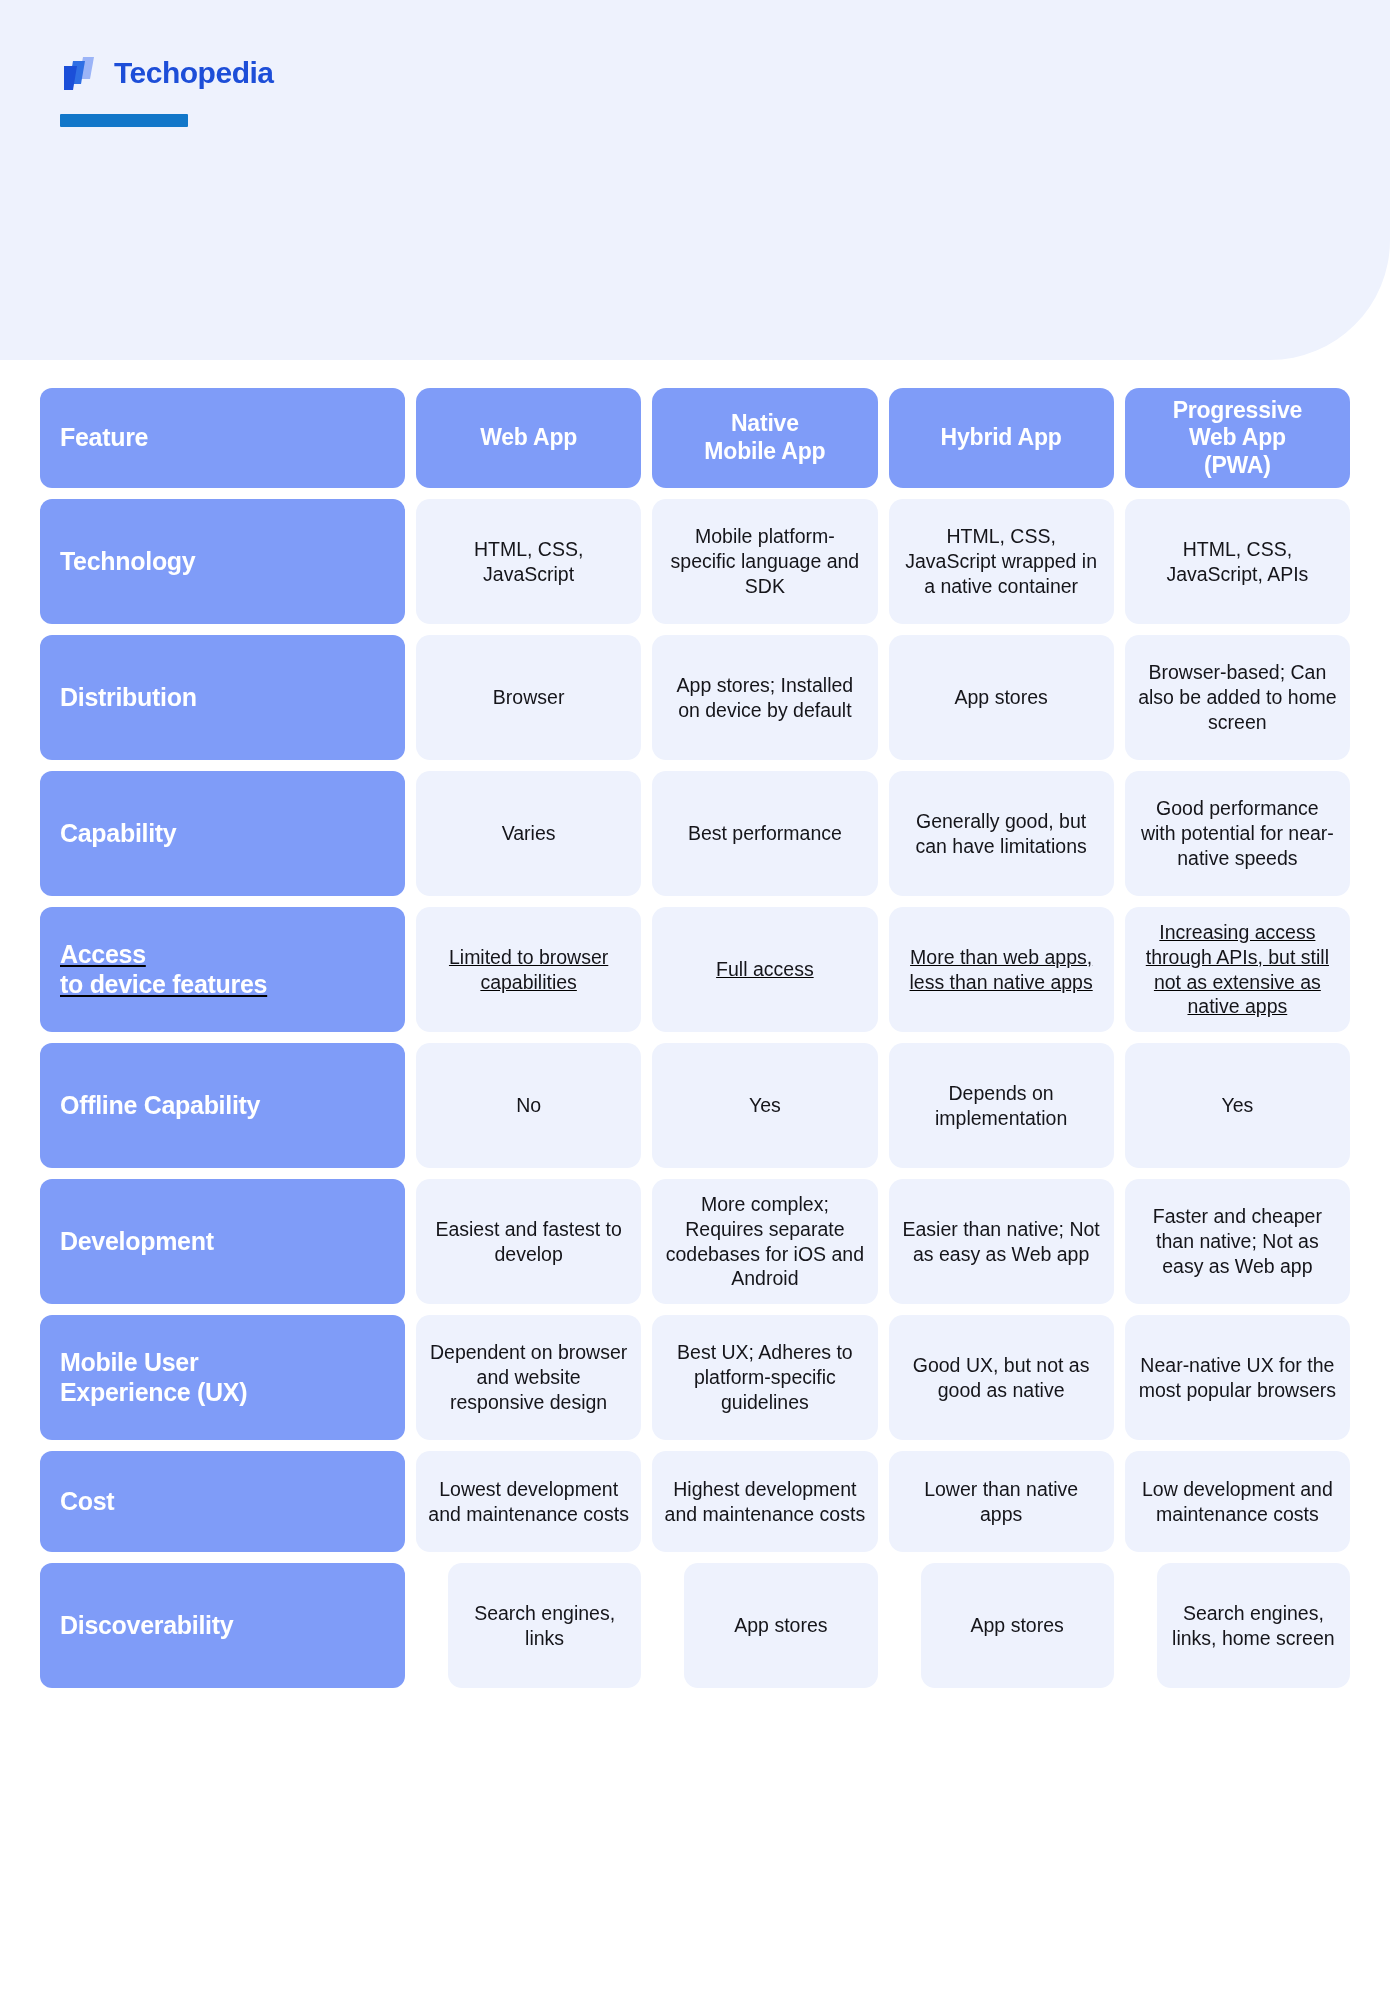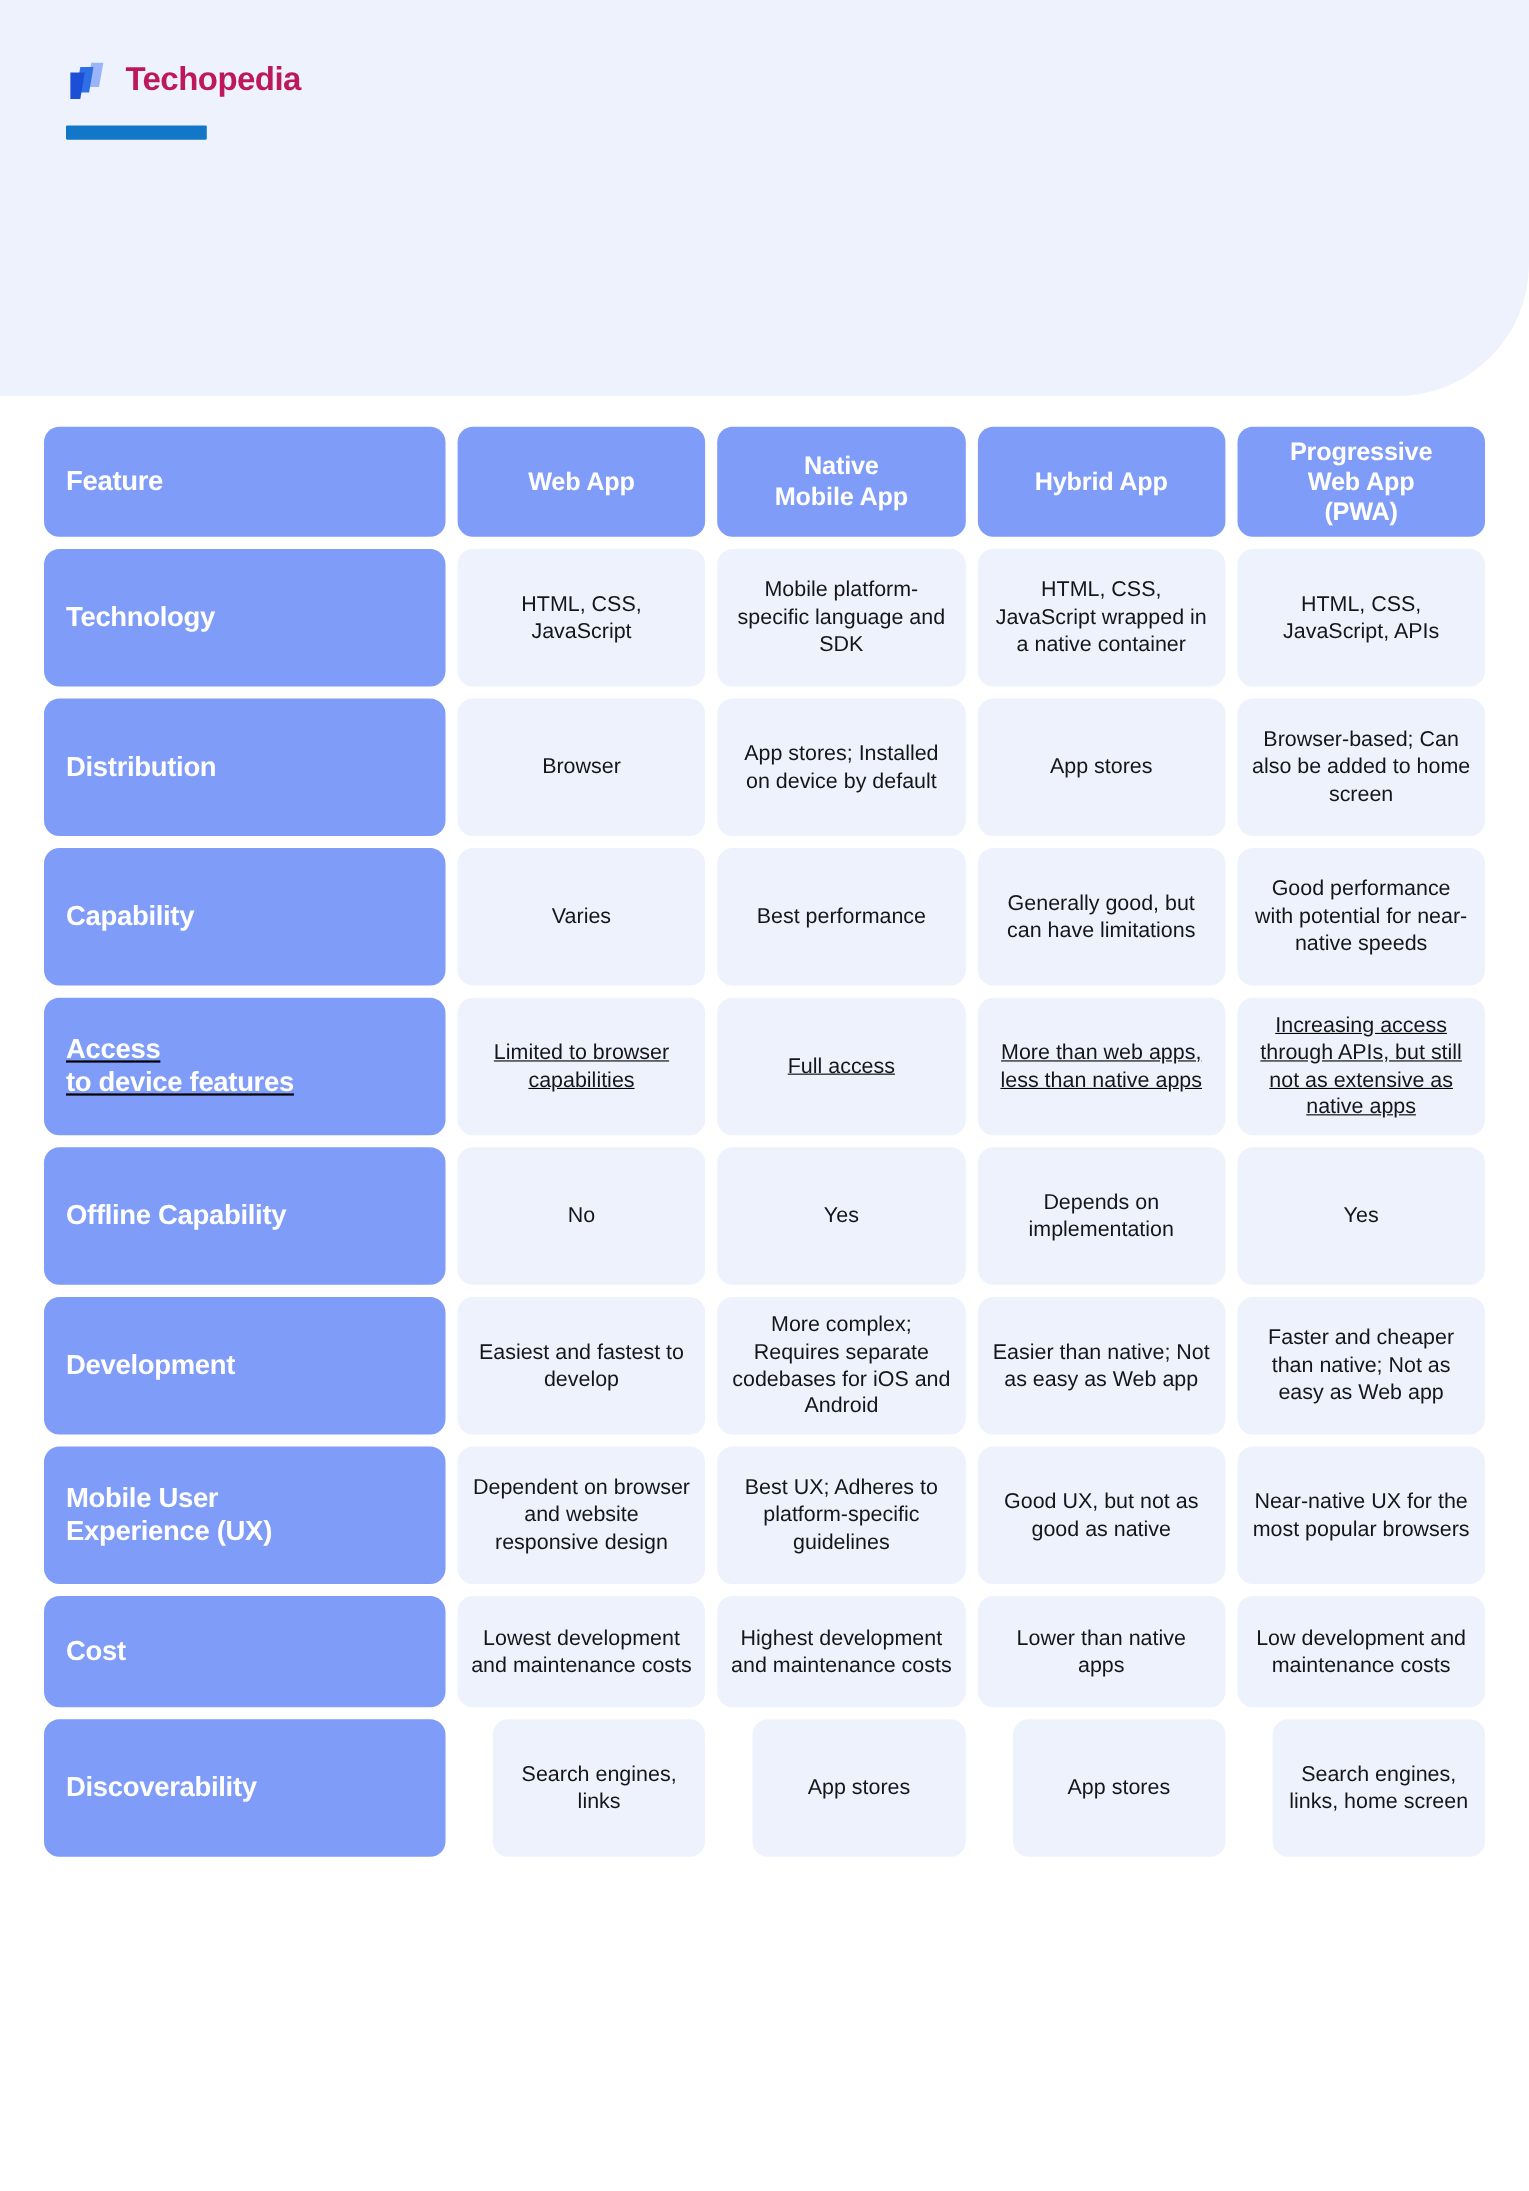--- a/index.html
+++ b/index.html
@@ -41,21 +41,21 @@
     width: 40px;
     height: 40px;
     position: relative;
     flex: none;
   }
   .brand-mark svg { display: block; }
 
   .brand-name {
     font-size: 30px;
     font-weight: 700;
-    color: #be185d;
+    color: #1d4ed8;
     letter-spacing: -0.5px;
     line-height: 1;
   }
 
   .headline {
     margin-top: 26px;
     font-size: 55px;
     line-height: 1.16;
     font-weight: 700;
     color: #07070b;
@@ -101,20 +101,21 @@
     background: #7f9cf8;
     color: #ffffff;
     justify-content: flex-start;
     text-align: left;
     padding-left: 20px;
     padding-right: 20px;
     font-size: 25px;
     font-weight: 700;
     line-height: 1.18;
     letter-spacing: -0.3px;
+    border-radius: 12px;
   }
 
   
   .cell.data {
     flex: 1 1 0;
     background: #eef2fd;
     color: #15151a;
     font-size: 19.5px;
     line-height: 1.28;
     font-weight: 400;

